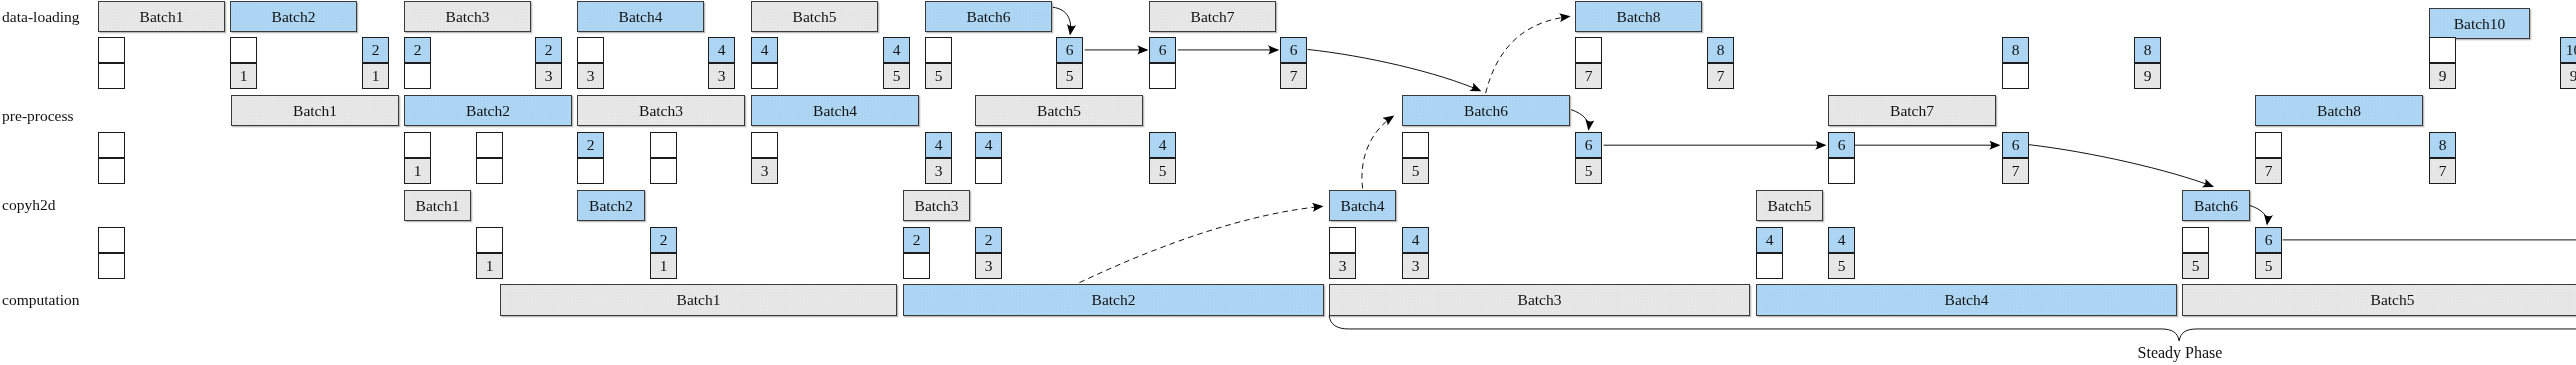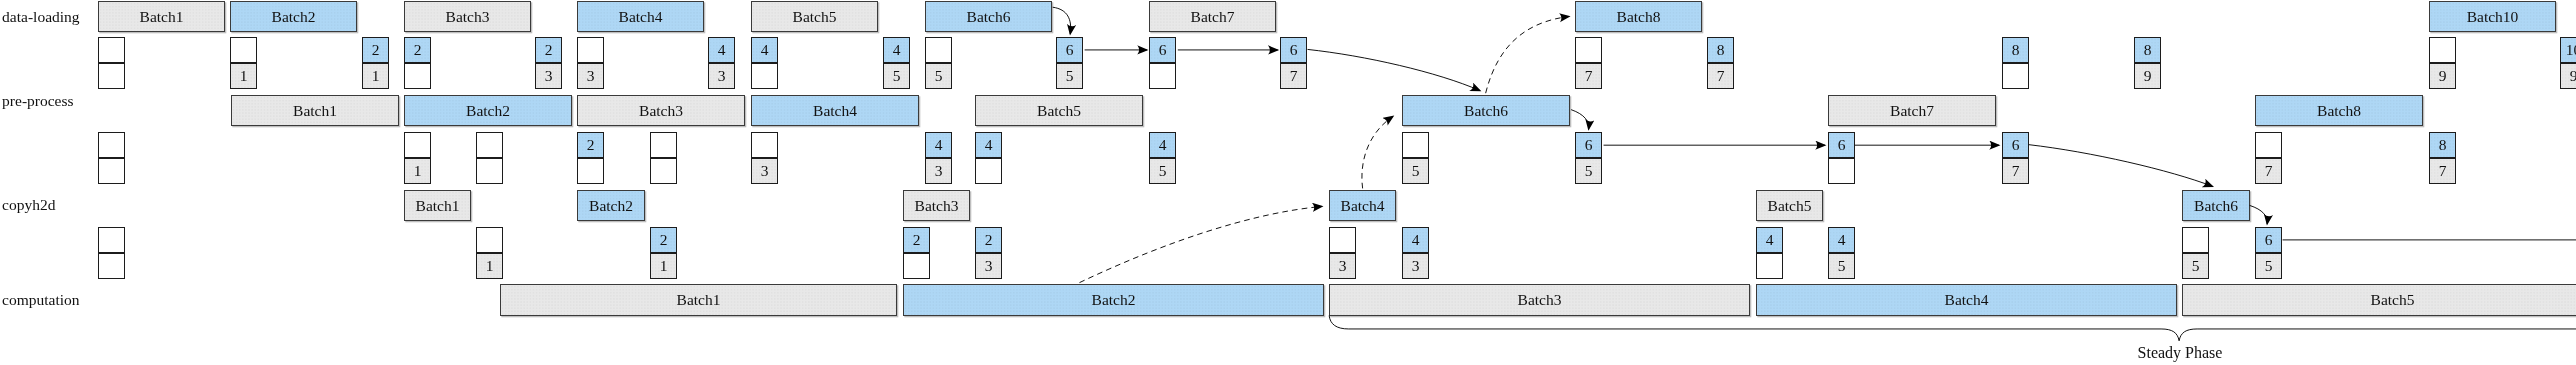--- a/index.html
+++ b/index.html
@@ -44,34 +44,34 @@
       <path d="M4432,466 L5058,466" fill="none" stroke="#000000" stroke-width="1.8" marker-end="url(#ah)"></path>
       <path d="M5118,466 L5199,466" fill="none" stroke="#000000" stroke-width="1.8" marker-end="url(#ah)"></path>
       <path d="M5258,464 C5340,458 5424,486 5463,541" fill="none" stroke="#000000" stroke-width="1.8" marker-end="url(#ah)"></path>
       <path d="M2095,549 C2255,473 2425,414 2566,401" fill="none" stroke="#000000" stroke-width="1.8" stroke-dasharray="11 8" marker-end="url(#ah)"></path>
       <path d="M2645,366 C2638,310 2658,257 2704,226" fill="none" stroke="#000000" stroke-width="1.8" stroke-dasharray="11 8" marker-end="url(#ah)"></path>
       <path d="M2884,181 C2908,85 2965,42 3046,32" fill="none" stroke="#000000" stroke-width="1.8" stroke-dasharray="11 8" marker-end="url(#ah)"></path>
       <path d="M2580,613 C2582,630 2594,639 2618,639 L4196,639 C4218,639 4228,646 4231,662 C4234,646 4244,639 4266,639 L5842,639 C5866,639 5878,630 5880,613" fill="none" stroke="#000000" stroke-width="1.8"></path>
     </svg>
 
   <div class="row-label" style="top:16.5px">data-loading</div>
-  <div class="row-label" style="top:101px">pre-process</div>
+  <div class="row-label" style="top:116px">pre-process</div>
   <div class="row-label" style="top:205px">copyh2d</div>
   <div class="row-label" style="top:300px">computation</div>
 
   <div class="steady" style="left:2180px;top:344px">Steady Phase</div>
 <div class="bar" style="left: 98px; top: 1px; width: 127px; height: 31px; background-color: rgb(232, 232, 232);">Batch1</div>
     <div class="bar" style="left: 230px; top: 1px; width: 127px; height: 31px; background-color: rgb(174, 215, 245);">Batch2</div>
     <div class="bar" style="left: 404px; top: 1px; width: 127px; height: 31px; background-color: rgb(232, 232, 232);">Batch3</div>
     <div class="bar" style="left: 577px; top: 1px; width: 127px; height: 31px; background-color: rgb(174, 215, 245);">Batch4</div>
     <div class="bar" style="left: 751px; top: 1px; width: 127px; height: 31px; background-color: rgb(232, 232, 232);">Batch5</div>
     <div class="bar" style="left: 925px; top: 1px; width: 127px; height: 31px; background-color: rgb(174, 215, 245);">Batch6</div>
     <div class="bar" style="left: 1149px; top: 1px; width: 127px; height: 31px; background-color: rgb(232, 232, 232);">Batch7</div>
     <div class="bar" style="left: 1575px; top: 1px; width: 127px; height: 31px; background-color: rgb(174, 215, 245);">Batch8</div>
-    <div class="bar" style="left: 2429px; top: 1px; width: 127px; height: 31px; background-color: rgb(174, 215, 245);">Batch10</div>
+    <div class="bar" style="left: 2429px; top: 8px; width: 101px; height: 31px; background-color: rgb(174, 215, 245);">Batch10</div>
     <div class="bar" style="left: 231px; top: 95px; width: 168px; height: 31px; background-color: rgb(232, 232, 232);">Batch1</div>
     <div class="bar" style="left: 404px; top: 95px; width: 168px; height: 31px; background-color: rgb(174, 215, 245);">Batch2</div>
     <div class="bar" style="left: 577px; top: 95px; width: 168px; height: 31px; background-color: rgb(232, 232, 232);">Batch3</div>
     <div class="bar" style="left: 751px; top: 95px; width: 168px; height: 31px; background-color: rgb(174, 215, 245);">Batch4</div>
     <div class="bar" style="left: 975px; top: 95px; width: 168px; height: 31px; background-color: rgb(232, 232, 232);">Batch5</div>
     <div class="bar" style="left: 1402px; top: 95px; width: 168px; height: 31px; background-color: rgb(174, 215, 245);">Batch6</div>
     <div class="bar" style="left: 1828px; top: 95px; width: 168px; height: 31px; background-color: rgb(232, 232, 232);">Batch7</div>
     <div class="bar" style="left: 2255px; top: 95px; width: 168px; height: 31px; background-color: rgb(174, 215, 245);">Batch8</div>
     <div class="bar" style="left: 404px; top: 190px; width: 67px; height: 31px; background-color: rgb(232, 232, 232);">Batch1</div>
     <div class="bar" style="left: 577px; top: 190px; width: 68px; height: 31px; background-color: rgb(174, 215, 245);">Batch2</div>

